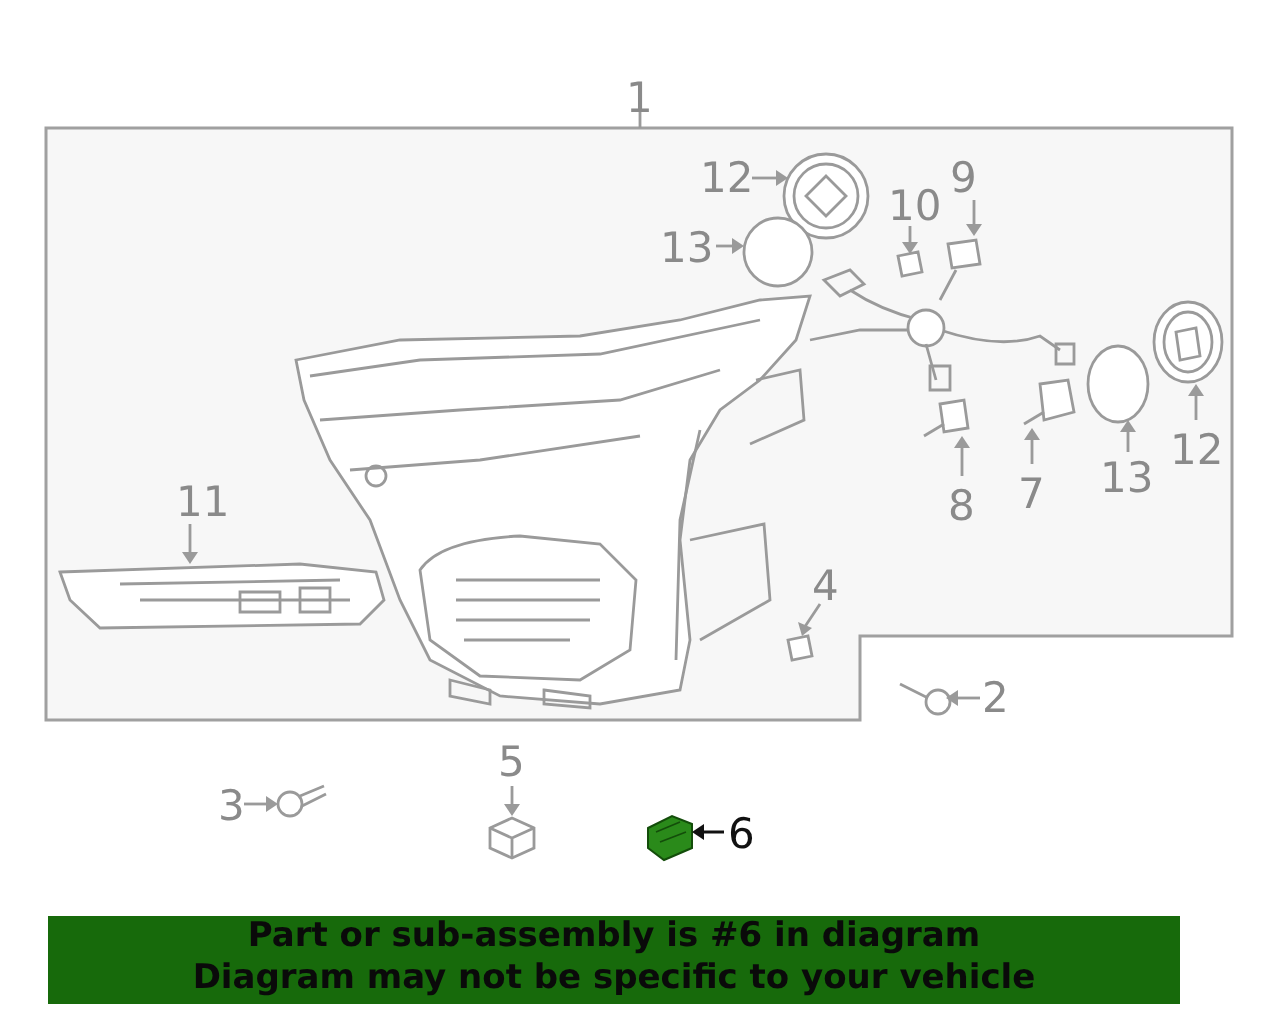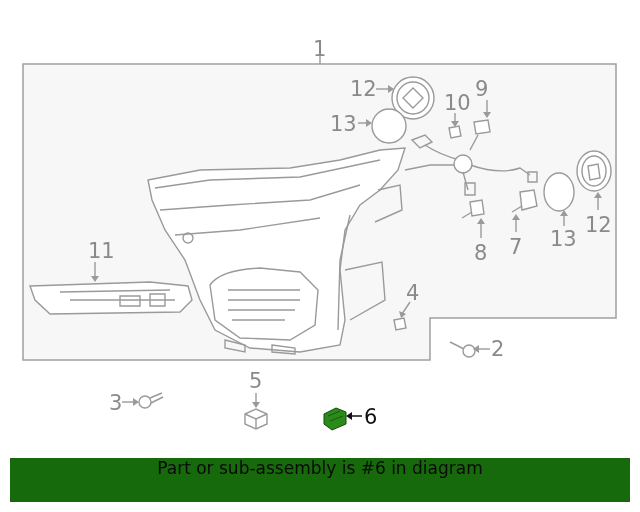--- a/index.html
+++ b/index.html
@@ -2,22 +2,22 @@
 <html><head>
 <meta charset="utf-8">
 <style>
   html,body{margin:0;padding:0;background:#ffffff;}
   body{width:640px;height:512px;position:relative;overflow:hidden;font-family:"DejaVu Sans",sans-serif;}
   #diagram{position:absolute;left:0;top:0;width:640px;height:456px;}
   .lbl{font-family:"DejaVu Sans",sans-serif;font-size:21px;fill:#8a8a8a;}
   .lbl-hl{font-family:"DejaVu Sans",sans-serif;font-size:21px;fill:#111111;}
   .ln{stroke:#9a9a9a;fill:none;stroke-width:1.4;}
   .lnf{stroke:#9a9a9a;fill:#ffffff;stroke-width:1.4;}
-  #banner{position:absolute;left:10px;top:458px;width:620px;height:44px;background:#176a0b;color:#0a0a0a;
-    text-align:center;font-size:17px;line-height:21px;}
+  #banner{position:absolute;left:24px;top:458px;width:566px;height:44px;background:#176a0b;color:#0a0a0a;
+    text-align:center;font-size:17px;line-height:21px;font-weight:bold;}
   #banner div{white-space:nowrap;}
 </style>
 </head>
 <body>
 
 <svg id="diagram" viewBox="0 0 640 456" xmlns="http://www.w3.org/2000/svg">
 
   <path d="M23,64 L616,64 L616,318 L430,318 L430,360 L23,360 Z" fill="#f7f7f7" stroke="#a0a0a0" stroke-width="1.5"></path>
   <line x1="320" y1="56" x2="320" y2="64" class="ln"></line>
   <text class="lbl" x="313" y="56">1</text>
@@ -139,13 +139,14 @@
     <path d="M324,414 L336,408 L346,412 L346,424 L332,430 L324,424 Z" fill="#2a8a1a" stroke="#134d0a" stroke-width="1"></path>
     <path d="M328,416 L340,411 M330,421 L343,416" stroke="#134d0a" stroke-width="0.8" fill="none"></path>
   </g>
   <line x1="350" y1="416" x2="362" y2="416" stroke="#111" stroke-width="1.5"></line>
     <path d="M352,412 L346,416 L352,420 Z" fill="#111"></path>
   <text class="lbl-hl" x="364" y="424">6</text>
 </svg>
 
 <div id="banner">
   <div>Part or sub-assembly is #6 in diagram</div>
+  <div>Diagram may not be specific to your vehicle</div>
 </div>
 
 </body></html>

